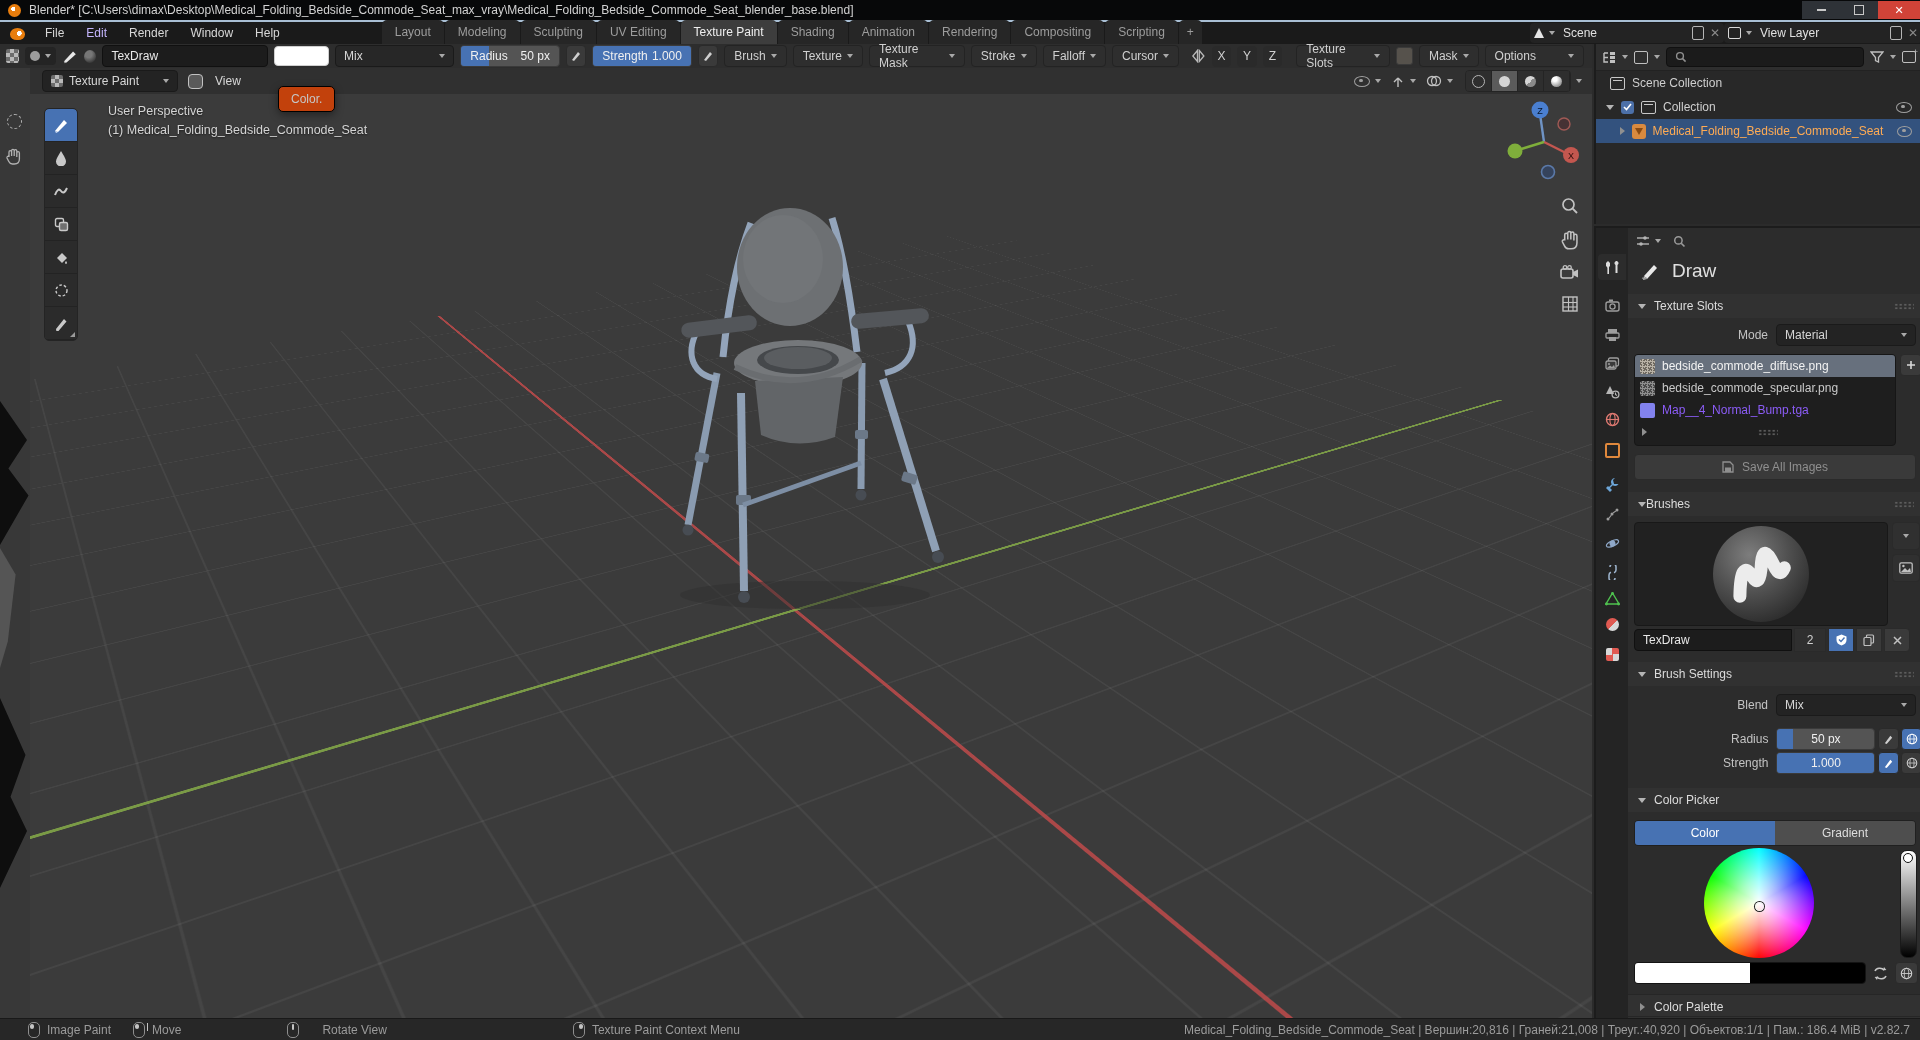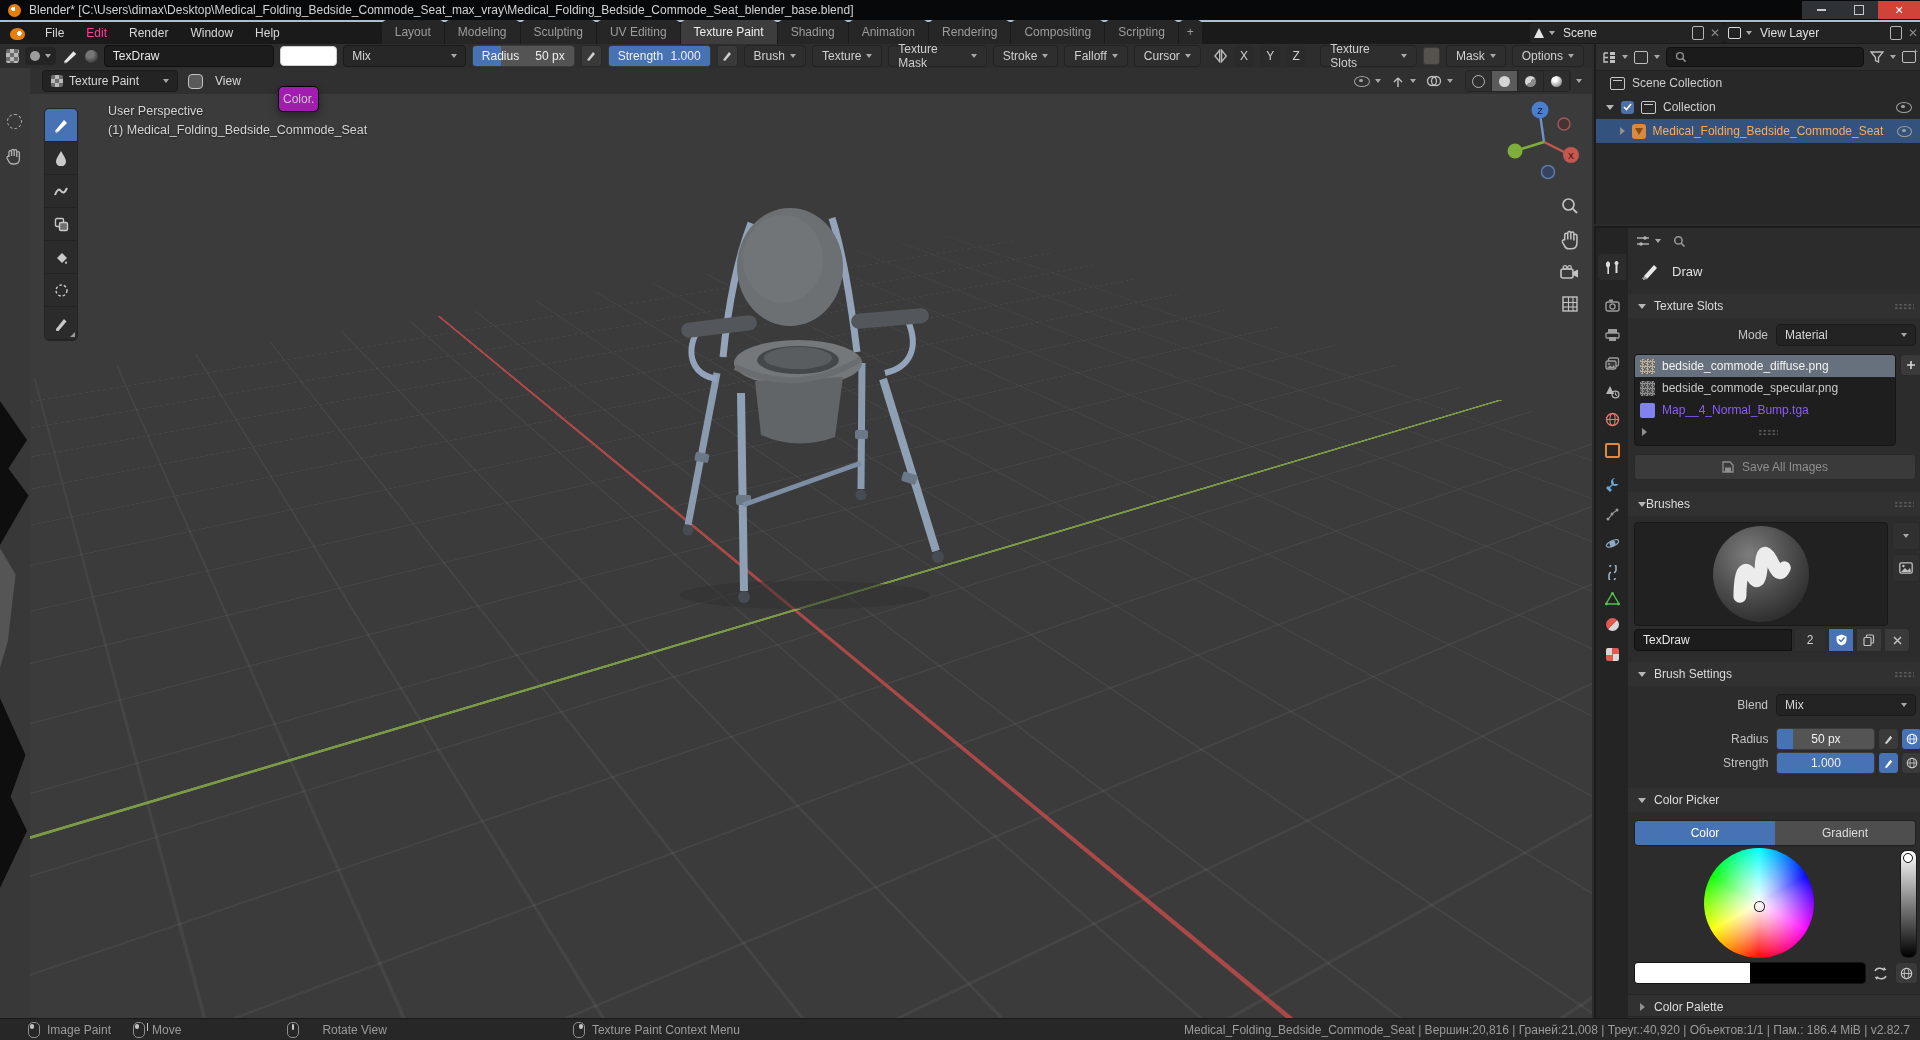--- a/index.html
+++ b/index.html
@@ -67,21 +67,21 @@
   <div class="row" style="width:38px;height:18px;justify-content:center;background:#2e3237;">
       <span style="width:8px;height:8px;border:1.6px solid #c8c8c8;display:inline-block;"></span>
     </div>
   <div class="row" style="width:42px;height:18px;justify-content:center;background:#d14338;color:#fff;font-size:11px;">✕</div>
 </div>
 
 <div class="abs nosel" style="left:0;top:22px;width:1920px;height:22px;background:#1a1a1a;display:flex;align-items:flex-end;">
   <span style="margin:0 10px 4px 10px;width:15px;height:12px;border-radius:50% 50% 45% 45%;background:radial-gradient(circle at 62% 45%,#fff 0 20%,#e87d0d 22% 100%);display:inline-block;"></span>
   <div class="row" style="height:22px;gap:2px;">
     <span style="padding:0 10px;color:#d8d8d8;">File</span>
-    <span style="padding:0 10px;color:#ec4899;">Edit</span>
+    <span style="padding:0 10px;color:#c4b5fd;">Edit</span>
     <span style="padding:0 10px;color:#d8d8d8;">Render</span>
     <span style="padding:0 10px;color:#d8d8d8;">Window</span>
     <span style="padding:0 10px;color:#d8d8d8;">Help</span>
   </div>
   <div class="row" style="margin-left:92px;">
     <div class="wtab">Layout</div>
     <div class="wtab">Modeling</div>
     <div class="wtab">Sculpting</div>
     <div class="wtab">UV Editing</div>
     <div class="wtab active">Texture Paint</div>
@@ -191,21 +191,21 @@
       </div>
     <div class="pop" style="margin-left:8px;">
         <span>Texture Slots</span>
         <span class="chev"></span>
       </div>
     <div style="width:16px;height:16px;border-radius:3px;background:#56524c;border:1px solid #3a3a3a;"></div>
     <div class="pop">
         <span>Mask</span>
         <span class="chev"></span>
       </div>
-    <div class="pop" style="margin-right:8px;">
+    <div class="pop" style="margin-right:8px;gap:27px;">
         <span>Options</span>
         <span class="chev"></span>
       </div>
   </div>
 </div>
 
 <div class="abs" style="left:0;top:68px;width:30px;height:950px;background:#383838;border-right:1px solid #262626;overflow:hidden;">
   <span style="position:absolute;left:7px;top:46px;width:13px;height:13px;border:1.6px dashed #b2b2b2;border-radius:50%;display:inline-block;"></span>
   <svg style="position:absolute;left:5px;top:80px;" width="17" height="17" viewBox="0 0 17 17">
       <path d="M4,9 V4 a1.3,1.3 0 0 1 2.6,0 V8 M6.6,4 V2.6 a1.3,1.3 0 0 1 2.6,0 V8 M9.2,3 a1.3,1.3 0 0 1 2.6,0 V9 M11.8,5 a1.3,1.3 0 0 1 2.6,0 V11 q0,5-5,5 h-2 q-2.5,0-3.6-2.5 L2,10 a1.4,1.4 0 0 1 2-1.6" fill="none" stroke="#b2b2b2" stroke-width="1.3"></path>
@@ -338,21 +338,21 @@
         </svg>
       <span style="position:absolute;right:2px;bottom:2px;width:0;height:0;border-left:5px solid transparent;border-bottom:5px solid #9a9a9a;"></span>
     </div>
   </div>
 
   <div class="abs nosel" style="left:78px;top:36px;color:#d4d4d4;text-shadow:0 1px 2px rgba(0,0,0,0.55);font-size:12.5px;">
     <div>User Perspective</div>
     <div style="margin-top:5px;">(1) Medical_Folding_Bedside_Commode_Seat</div>
   </div>
 
-  <div class="abs nosel" style="left:248px;top:18px;background:#a21caf;border:1px solid #000;border-radius:5px;padding:5px 4px;color:#c6c6c6;box-shadow:0 3px 8px rgba(0,0,0,0.4);">
+  <div class="abs nosel" style="left:248px;top:18px;background:#c2410c;border:1px solid #000;border-radius:5px;padding:5px 12px;color:#c6c6c6;box-shadow:0 3px 8px rgba(0,0,0,0.4);">
     <span>Color.</span>
   </div>
 
   <svg class="abs" style="left:1468px;top:24px;" width="92" height="92" viewBox="0 0 92 92">
     <line x1="46" y1="50" x2="42" y2="22" stroke="#6f93c4" stroke-width="2.4"></line>
     <line x1="46" y1="50" x2="70" y2="62" stroke="#c4575० " stroke-width="2.4" style="stroke:#c45750"></line>
     <line x1="46" y1="50" x2="20" y2="58" stroke="#7fae3b" stroke-width="2.4"></line>
     <circle cx="42" cy="18" r="8.5" fill="#4a7fd0"></circle>
     <text x="42" y="21.5" text-anchor="middle" font-size="9" fill="#061428">Z</text>
     <circle cx="17" cy="59" r="7.5" fill="#7fae3b"></circle>
@@ -544,21 +544,21 @@
           <line x1="7.6" y1="7.6" x2="10.6" y2="10.6" stroke="#9a9a9a" stroke-width="1.5"></line>
         </svg>
     </div>
 
     <div class="row" style="height:34px;padding:0 12px;gap:12px;">
       <svg width="20" height="18" viewBox="0 0 20 18">
           <path d="M4,14 L14,3 L17,6 L7,17 Z" fill="#e8e8e8"></path>
           <path d="M4,14 L7,17 L3,18 Z" fill="#bdbdbd"></path>
           <path d="M2,16 q3,1 5,0" stroke="#9a9a9a" stroke-width="1.2" fill="none"></path>
         </svg>
-      <span style="font-size:13px;color:#e0e0e0;">Draw</span>
+      <span style="font-size:19px;color:#e0e0e0;">Draw</span>
     </div>
 
     <div class="panelhead" style="left:0;top:66px;width:294px;">
       <span class="tri-d" style="margin-left:10px;"></span>
       <span style="margin-left:8px;">Texture Slots</span>
       <div style="flex:1"></div>
         <div class="grip" style="margin-right:8px;"></div>
     </div>
     <div class="row" style="position:absolute;left:0;top:96px;width:294px;">
       <span style="width:140px;text-align:right;color:#c3c3c3;">Mode</span>

